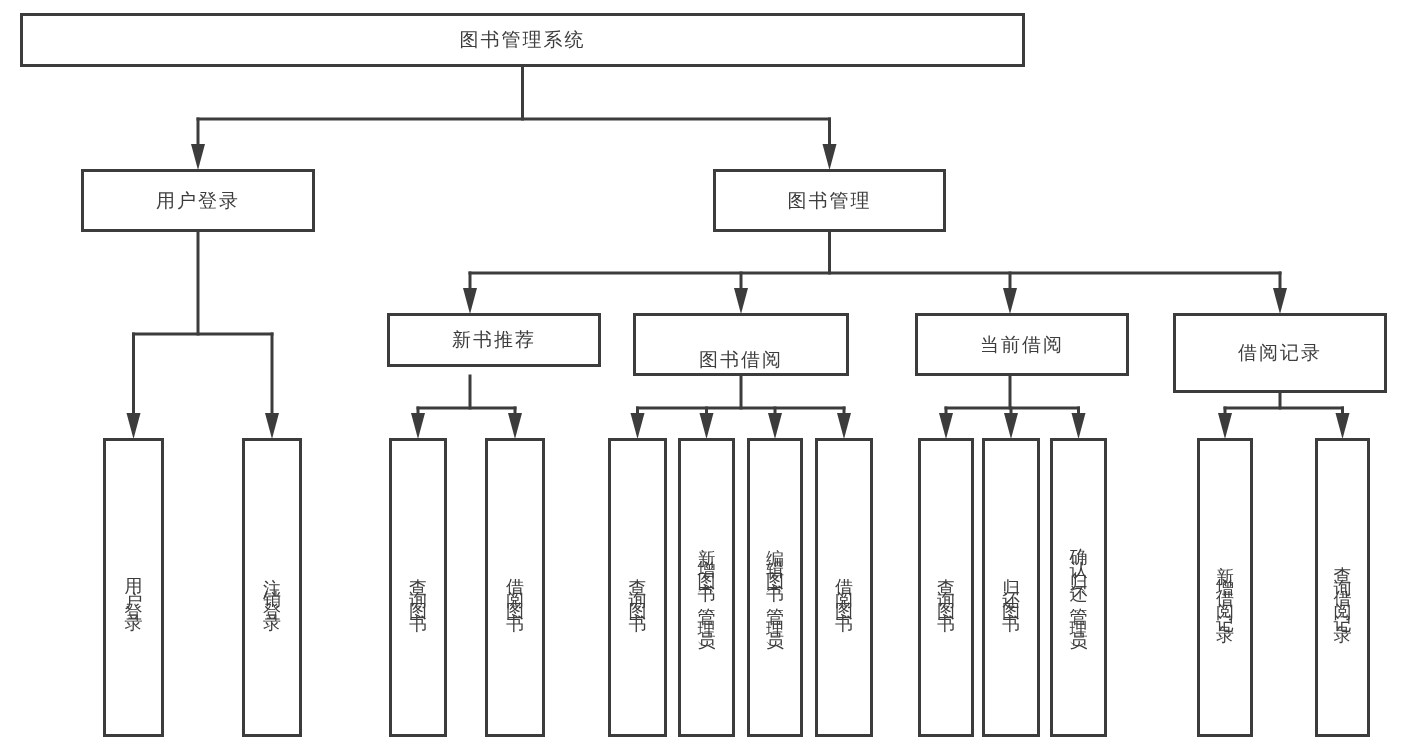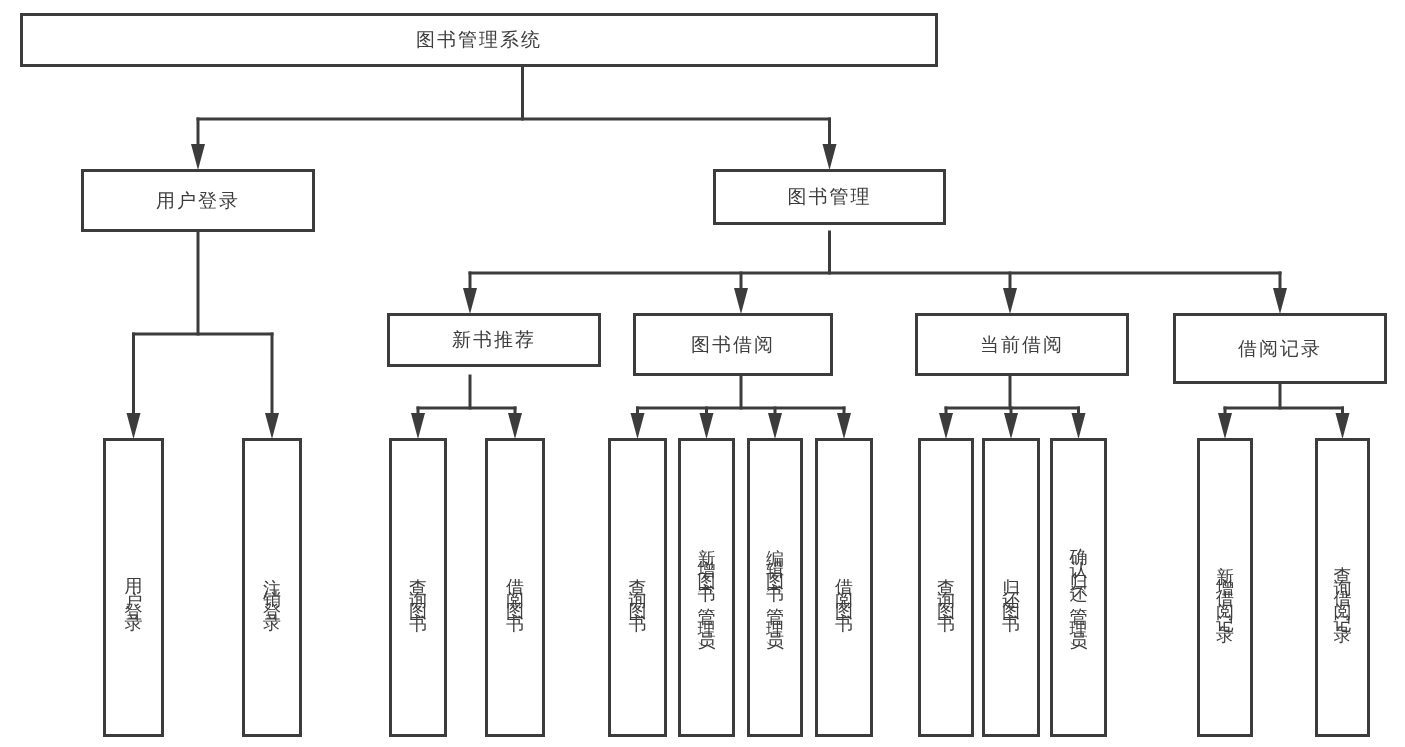--- a/index.html
+++ b/index.html
@@ -97,39 +97,39 @@
       <line x1="1078.5" y1="408" x2="1078.5" y2="419" stroke="#3c3c3c" stroke-width="3" stroke-linecap="square"></line>
       <polygon points="1071.5,413 1085.5,413 1078.5,439" fill="#3c3c3c"></polygon>
       <line x1="1280" y1="376" x2="1280" y2="408" stroke="#3c3c3c" stroke-width="3" stroke-linecap="square"></line>
       <line x1="1225" y1="408" x2="1342.5" y2="408" stroke="#3c3c3c" stroke-width="3" stroke-linecap="square"></line>
       <line x1="1225" y1="408" x2="1225" y2="419" stroke="#3c3c3c" stroke-width="3" stroke-linecap="square"></line>
       <polygon points="1218,413 1232,413 1225,439" fill="#3c3c3c"></polygon>
       <line x1="1342.5" y1="408" x2="1342.5" y2="419" stroke="#3c3c3c" stroke-width="3" stroke-linecap="square"></line>
       <polygon points="1335.5,413 1349.5,413 1342.5,439" fill="#3c3c3c"></polygon>
     </svg>
   <div id="nodes">
-      <div class="node node-h" style="left: 20px; top: 13px; width: 918px; height: 54px;">
+      <div class="node node-h" style="left: 20px; top: 13px; width: 1005px; height: 54px;">
         <span class="label">图书管理系统</span>
       </div>
       <div class="node node-h" style="left: 81px; top: 169px; width: 234px; height: 63px;">
         <span class="label">用户登录</span>
       </div>
-      <div class="node node-h" style="left: 713px; top: 169px; width: 233px; height: 56px;">
+      <div class="node node-h" style="left: 713px; top: 169px; width: 233px; height: 63px;">
         <span class="label">图书管理</span>
       </div>
       <div class="node node-h" style="left: 363px; top: 313px; width: 214px; height: 54px; margin-left: 24px;">
         <span class="label">新书推荐</span>
       </div>
-      <div class="node node-h" style="left: 633px; top: 313px; width: 200px; height: 63px;">
+      <div class="node node-h" style="left: 633px; top: 313px; width: 216px; height: 63px; align-items: flex-end;">
         <span class="label">图书借阅</span>
       </div>
       <div class="node node-h" style="left: 903px; top: 313px; width: 214px; height: 63px; margin-left: 12px;">
         <span class="label">当前借阅</span>
       </div>
-      <div class="node node-h" style="left: 1173px; top: 313px; width: 214px; height: 71px;">
+      <div class="node node-h" style="left: 1173px; top: 313px; width: 214px; height: 80px;">
         <span class="label">借阅记录</span>
       </div>
       <div class="node node-v" style="left: 103px; top: 438px; width: 61px; height: 299px;">
         <span class="label">用户登录</span>
       </div>
       <div class="node node-v" style="left: 242px; top: 438px; width: 60px; height: 299px;">
         <span class="label">注销登录</span>
       </div>
       <div class="node node-v" style="left: 389px; top: 438px; width: 58px; height: 299px;">
         <span class="label">查询图书</span>

